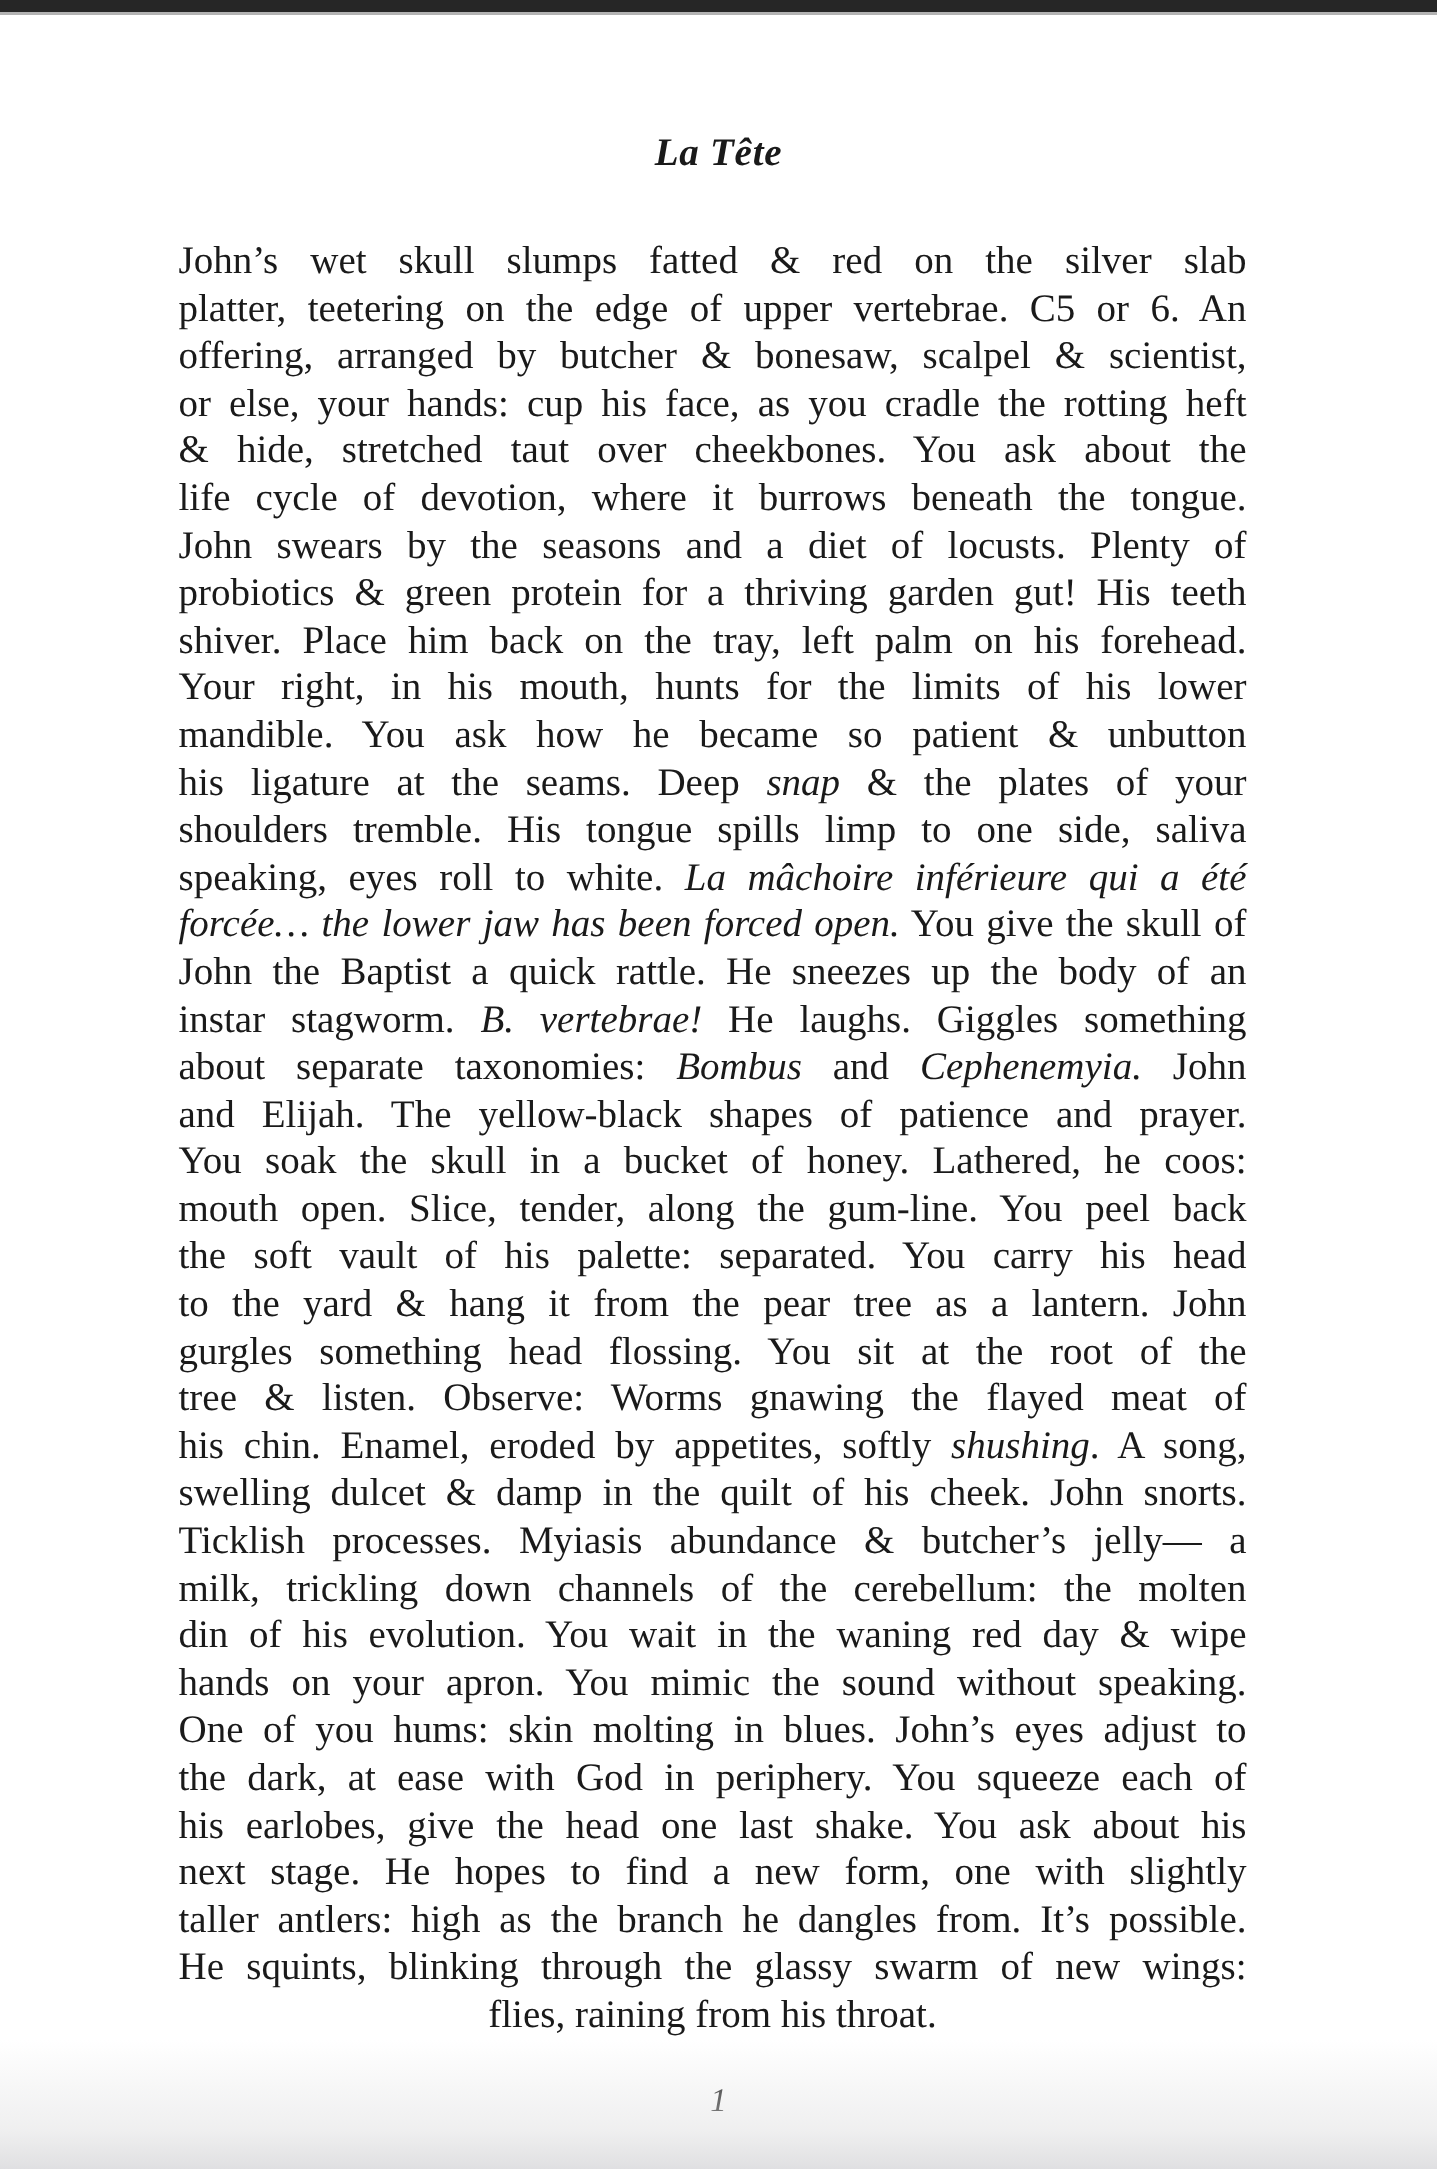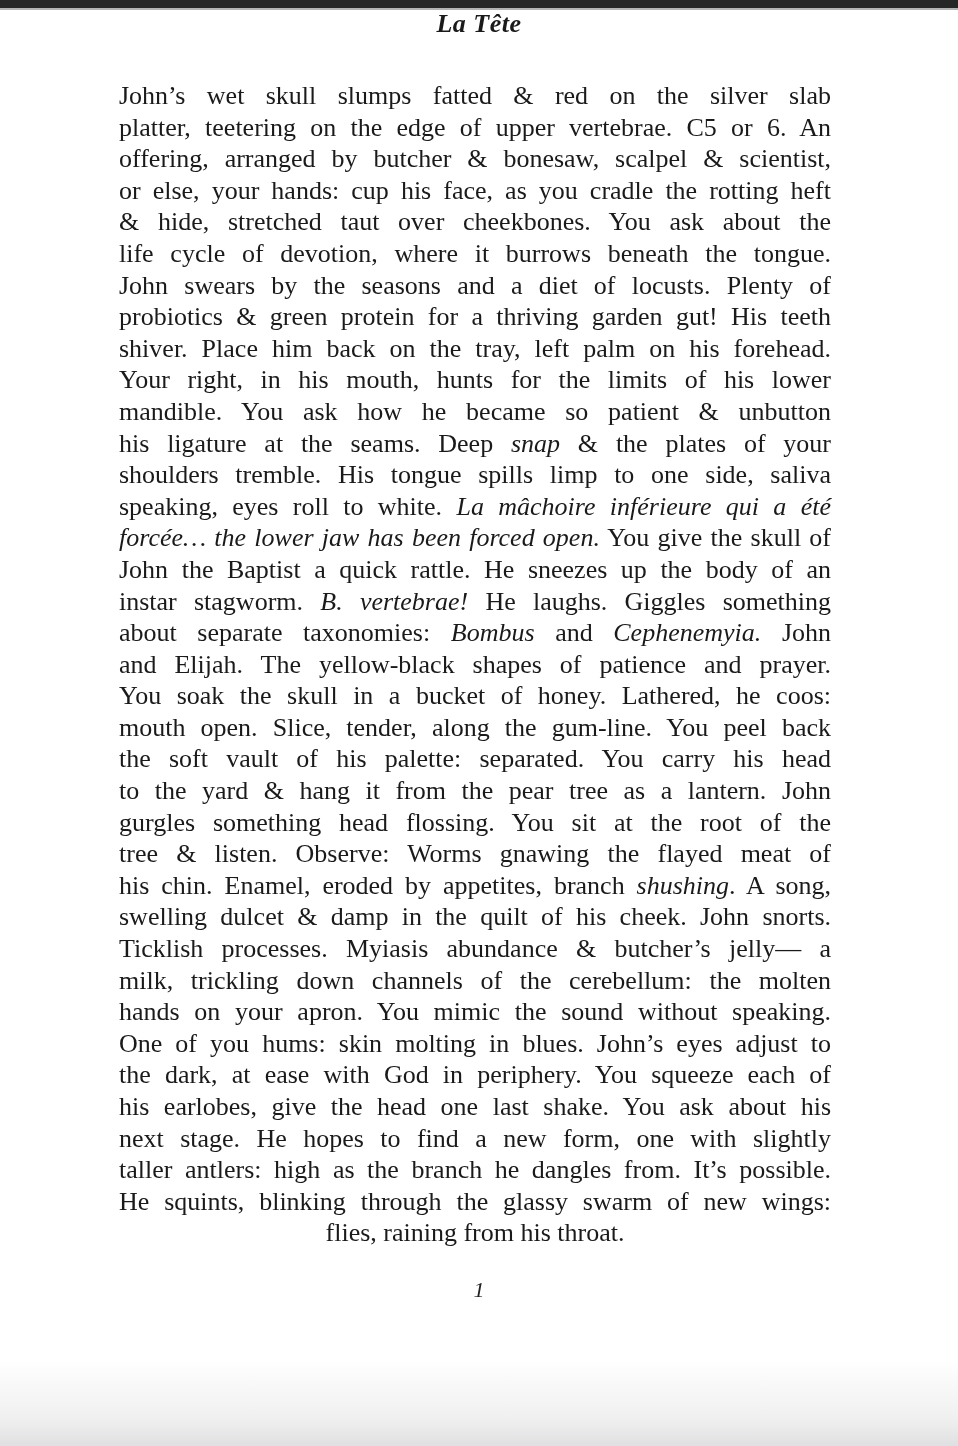--- a/index.html
+++ b/index.html
@@ -23,20 +23,21 @@
     border-bottom: 2px solid #b3b3b3;
     box-sizing: content-box;
   }
   .page {
     position: relative;
     width: 100%;
     height: 1436px;
   }
   .poem-title {
     margin: 0;
+    padding-top: 78px;
     text-align: center;
     font-size: 26px;
     line-height: 28px;
     font-weight: bold;
     font-style: italic;
     letter-spacing: 0.5px;
   }
   .poem {
     width: 712px;
     margin: 42px 0 0 119px;
@@ -102,24 +103,25 @@
       <div class="poem-line"><span>John the Baptist a quick rattle. He sneezes up the body of an</span></div>
       <div class="poem-line"><span>instar stagworm. </span><span class="it">B. vertebrae!</span><span> He laughs. Giggles something</span></div>
       <div class="poem-line"><span>about separate taxonomies: </span><span class="it">Bombus</span><span> and </span><span class="it">Cephenemyia.</span><span> John</span></div>
       <div class="poem-line"><span>and Elijah. The yellow-black shapes of patience and prayer.</span></div>
       <div class="poem-line"><span>You soak the skull in a bucket of honey. Lathered, he coos:</span></div>
       <div class="poem-line"><span>mouth open. Slice, tender, along the gum-line. You peel back</span></div>
       <div class="poem-line"><span>the soft vault of his palette: separated. You carry his head</span></div>
       <div class="poem-line"><span>to the yard &amp; hang it from the pear tree as a lantern. John</span></div>
       <div class="poem-line"><span>gurgles something head flossing. You sit at the root of the</span></div>
       <div class="poem-line"><span>tree &amp; listen. Observe: Worms gnawing the flayed meat of</span></div>
-      <div class="poem-line"><span>his chin. Enamel, eroded by appetites, branch </span><span class="it">shushing</span><span>. A song,</span></div>
+      <div class="poem-line"><span>his chin. Enamel, eroded by appetites, softly </span><span class="it">shushing</span><span>. A song,</span></div>
       <div class="poem-line"><span>swelling dulcet &amp; damp in the quilt of his cheek. John snorts.</span></div>
       <div class="poem-line"><span>Ticklish processes. Myiasis abundance &amp; butcher’s jelly— a</span></div>
       <div class="poem-line"><span>milk, trickling down channels of the cerebellum: the molten</span></div>
+      <div class="poem-line"><span>din of his evolution. You wait in the waning red day &amp; wipe</span></div>
       <div class="poem-line"><span>hands on your apron. You mimic the sound without speaking.</span></div>
       <div class="poem-line"><span>One of you hums: skin molting in blues. John’s eyes adjust to</span></div>
       <div class="poem-line"><span>the dark, at ease with God in periphery. You squeeze each of</span></div>
       <div class="poem-line"><span>his earlobes, give the head one last shake. You ask about his</span></div>
       <div class="poem-line"><span>next stage. He hopes to find a new form, one with slightly</span></div>
       <div class="poem-line"><span>taller antlers: high as the branch he dangles from. It’s possible.</span></div>
       <div class="poem-line"><span>He squints, blinking through the glassy swarm of new wings:</span></div>
       <div class="poem-line center"><span>flies, raining from his throat.</span></div>
     </div>
 

